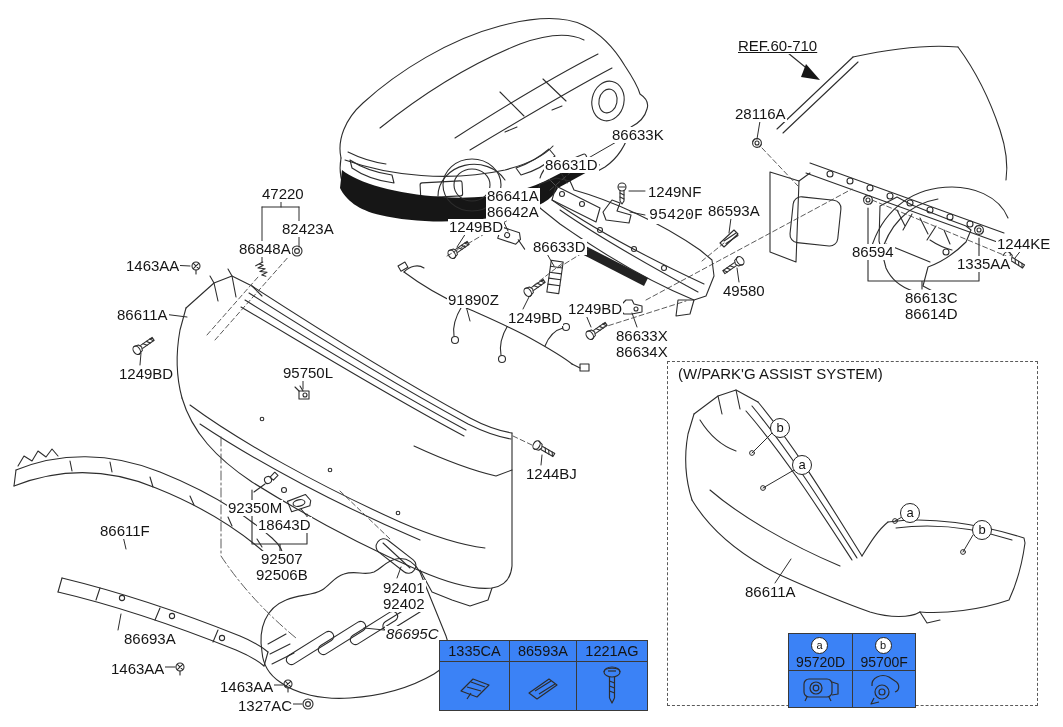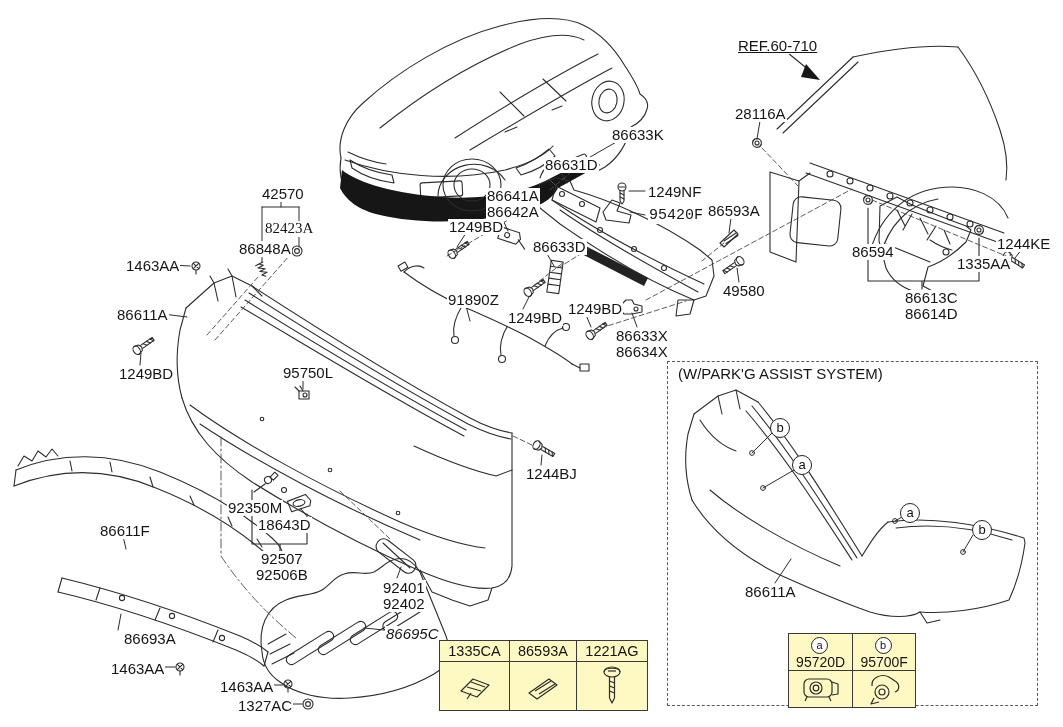--- a/index.html
+++ b/index.html
@@ -10,21 +10,21 @@
   .part-label{position:absolute;font-size:15px;line-height:1.05;color:#151515;
               background:#fff;padding:0 1px;white-space:nowrap;z-index:5;}
   .part-label.multi{text-align:center;}
   .part-label.underline{text-decoration:underline;}
   .callout-marker{position:absolute;width:18px;height:18px;border:1.5px solid #232323;
                   border-radius:50%;background:#fff;color:#111;font-size:13px;
                   line-height:17px;text-align:center;z-index:6;}
   .dashed-box{position:absolute;left:667px;top:361px;width:371px;height:345px;
               border:1.4px dashed #5a5a5a;box-sizing:border-box;z-index:2;}
   .box-title{position:absolute;left:10px;top:3px;font-size:15px;color:#151515;white-space:nowrap;}
-  .mini-table{position:absolute;background:#fef9c3;border:1.3px solid #3a3a3a;
+  .mini-table{position:absolute;background:#3b82f6;border:1.3px solid #3a3a3a;
               border-collapse:collapse;z-index:6;}
   .mini-table td,.mini-table th{border:1.2px solid #3a3a3a;text-align:center;
               font-weight:normal;color:#151515;padding:0;}
   #fastener-table{left:439px;top:640px;width:209px;height:71px;}
   #fastener-table th{font-size:14.5px;height:20px;}
   #sensor-legend{left:788px;top:633px;width:128px;height:72px;}
   #sensor-legend th{font-size:14px;height:22px;}
   .legend-circle{display:inline-block;width:15px;height:15px;border:1.3px solid #232323;
                  border-radius:50%;font-size:11px;line-height:14px;text-align:center;
                  vertical-align:-2px;margin-right:2px;background:#fff;}
@@ -331,22 +331,22 @@
       <div class="part-label" style="left: 648px; top: 208px; font-family: Liberation Mono, monospace;">95420F</div>
       <div class="part-label" style="left: 707px; top: 203px;">86593A</div>
       <div class="part-label" style="left: 722px; top: 283px;">49580</div>
       <div class="part-label" style="left: 507px; top: 310px;">1249BD</div>
       <div class="part-label" style="left: 567px; top: 301px;">1249BD</div>
       <div class="part-label multi" style="left: 615px; top: 328px;">
         <div>86633X</div>
         <div>86634X</div>
       </div>
       <div class="part-label" style="left: 447px; top: 292px;">91890Z</div>
-      <div class="part-label" style="left: 261px; top: 186px;">42570</div>
-      <div class="part-label" style="left: 264px; top: 221px; font-family: Liberation Serif, serif;">82423A</div>
+      <div class="part-label" style="left: 261px; top: 186px;">47220</div>
+      <div class="part-label" style="left: 281px; top: 221px;">82423A</div>
       <div class="part-label" style="left: 238px; top: 241px;">86848A</div>
       <div class="part-label" style="left: 125px; top: 258px;">1463AA</div>
       <div class="part-label" style="left: 116px; top: 307px;">86611A</div>
       <div class="part-label" style="left: 118px; top: 366px;">1249BD</div>
       <div class="part-label" style="left: 282px; top: 365px;">95750L</div>
       <div class="part-label" style="left: 525px; top: 466px;">1244BJ</div>
       <div class="part-label" style="left: 227px; top: 500px;">92350M</div>
       <div class="part-label" style="left: 257px; top: 517px;">18643D</div>
       <div class="part-label multi" style="left: 255px; top: 551px;">
         <div>92507</div>

